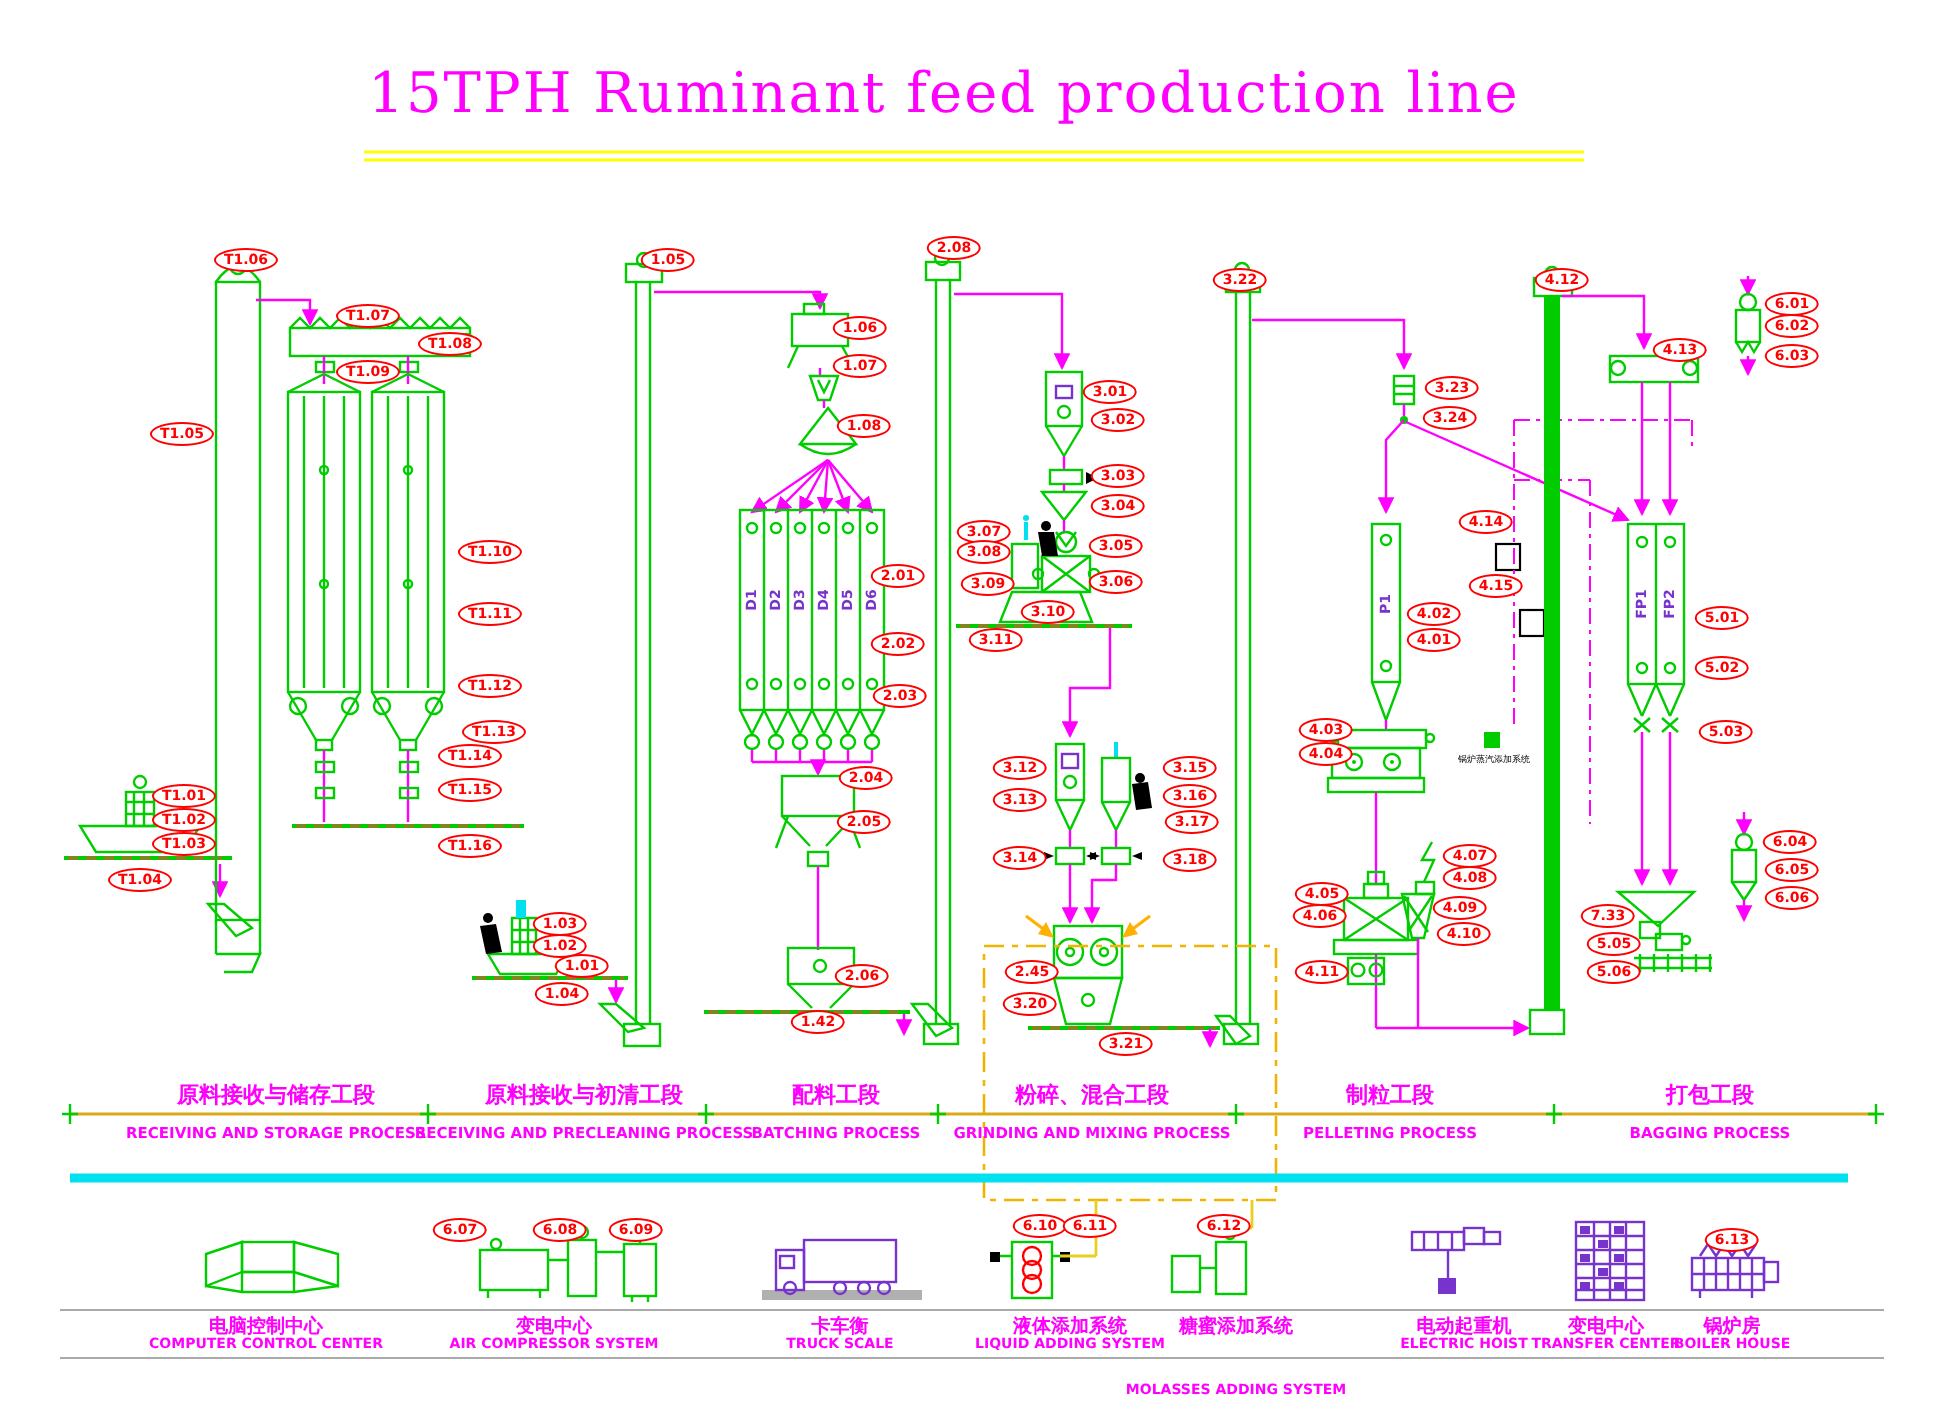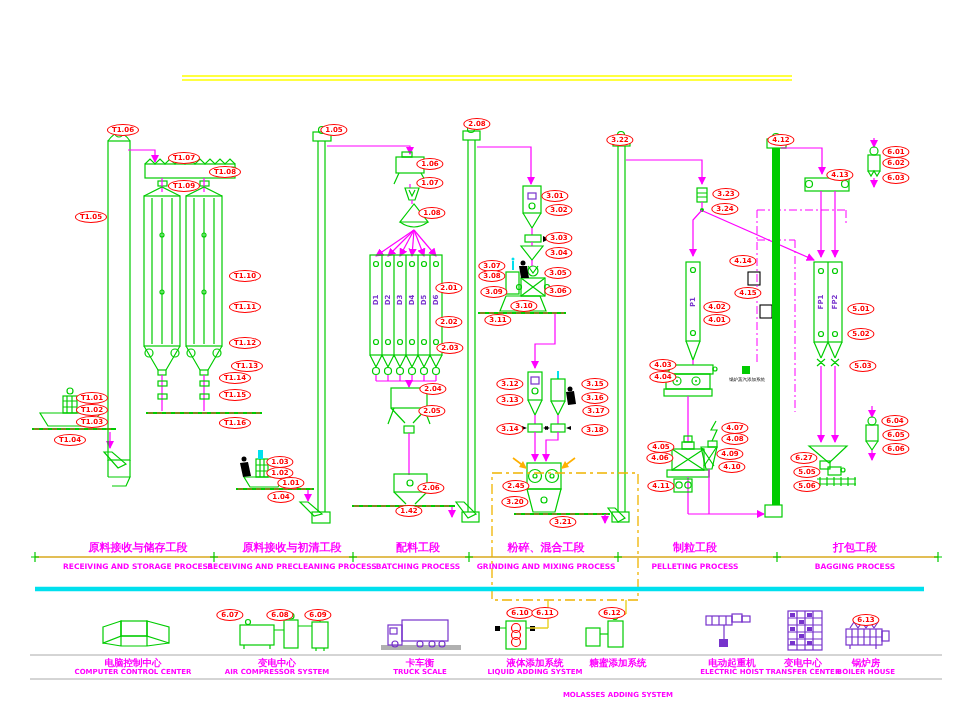--- a/index.html
+++ b/index.html
@@ -48,20 +48,21 @@
   .bi-en{position:absolute;top:668px;transform:translateX(-50%);color:var(--magenta);
     font:bold 7px "DejaVu Sans",sans-serif;white-space:nowrap;z-index:4;}
   #steam-note{position:absolute;left:747px;top:377px;transform:translateX(-50%);
     color:#000;font:4.5px "DejaVu Sans",sans-serif;white-space:nowrap;z-index:4;}
 </style>
 </head>
 <body>
 
 <div id="stage">
 
+  <div id="title">15TPH Ruminant feed production line</div>
 
   <svg width="975" height="711" viewBox="0 0 975 711">
     <defs>
       <marker id="ma" viewBox="0 0 8 8" refX="7" refY="4" markerWidth="7" markerHeight="7" orient="auto">
         <path d="M0,0 L8,4 L0,8 Z" class="mf"></path>
       </marker>
       <pattern id="truss" x="108" y="140" width="22" height="32" patternUnits="userSpaceOnUse">
         <path d="M0,0 L22,32 M22,0 L0,32 M0,32 L22,32" class="g"></path>
       </pattern>
       <pattern id="truss2" x="145" y="164" width="15" height="14" patternUnits="userSpaceOnUse">
@@ -579,21 +580,21 @@
       <div class="tag" style="left: 730px; top: 454px;">4.09</div>
       <div class="tag" style="left: 732px; top: 467px;">4.10</div>
       <div class="tag" style="left: 661px; top: 486px;">4.11</div>
       <div class="tag" style="left: 781px; top: 140px;">4.12</div>
       <div class="tag" style="left: 840px; top: 175px;">4.13</div>
       <div class="tag" style="left: 743px; top: 261px;">4.14</div>
       <div class="tag" style="left: 748px; top: 293px;">4.15</div>
       <div class="tag" style="left: 861px; top: 309px;">5.01</div>
       <div class="tag" style="left: 861px; top: 334px;">5.02</div>
       <div class="tag" style="left: 863px; top: 366px;">5.03</div>
-      <div class="tag" style="left: 804px; top: 458px;">6.27</div>
+      <div class="tag" style="left: 804px; top: 458px;">7.33</div>
       <div class="tag" style="left: 807px; top: 472px;">5.05</div>
       <div class="tag" style="left: 807px; top: 486px;">5.06</div>
       <div class="tag" style="left: 896px; top: 152px;">6.01</div>
       <div class="tag" style="left: 896px; top: 163px;">6.02</div>
       <div class="tag" style="left: 896px; top: 178px;">6.03</div>
       <div class="tag" style="left: 895px; top: 421px;">6.04</div>
       <div class="tag" style="left: 896px; top: 435px;">6.05</div>
       <div class="tag" style="left: 896px; top: 449px;">6.06</div>
       <div class="tag" style="left: 230px; top: 615px;">6.07</div>
       <div class="tag" style="left: 280px; top: 615px;">6.08</div>

